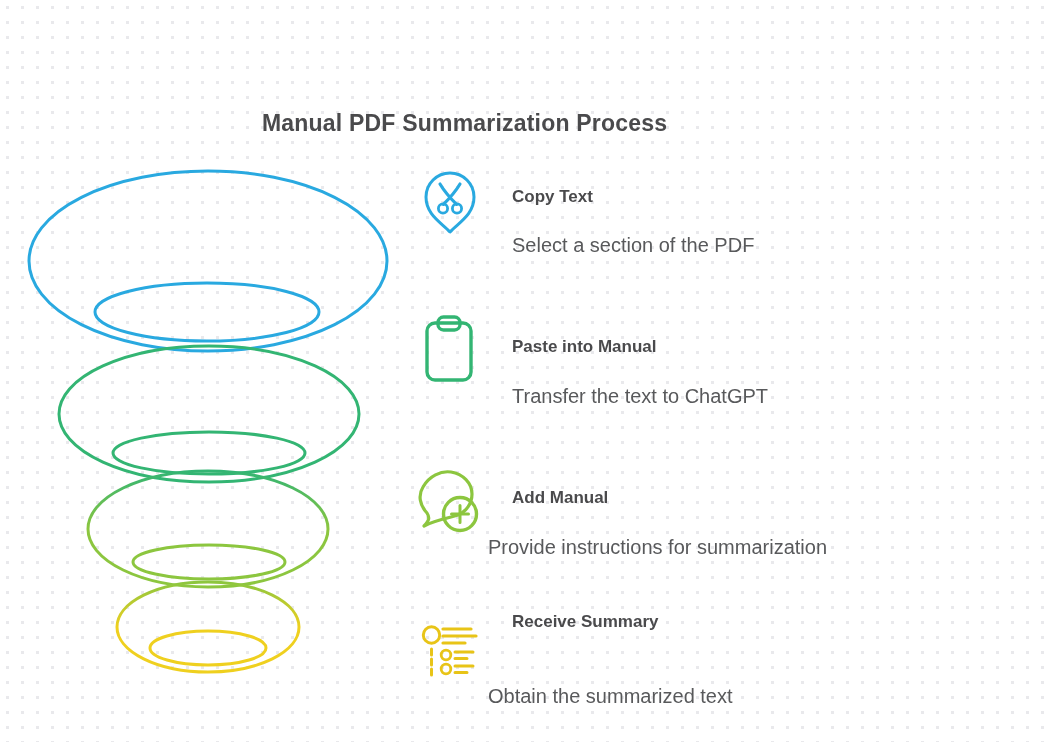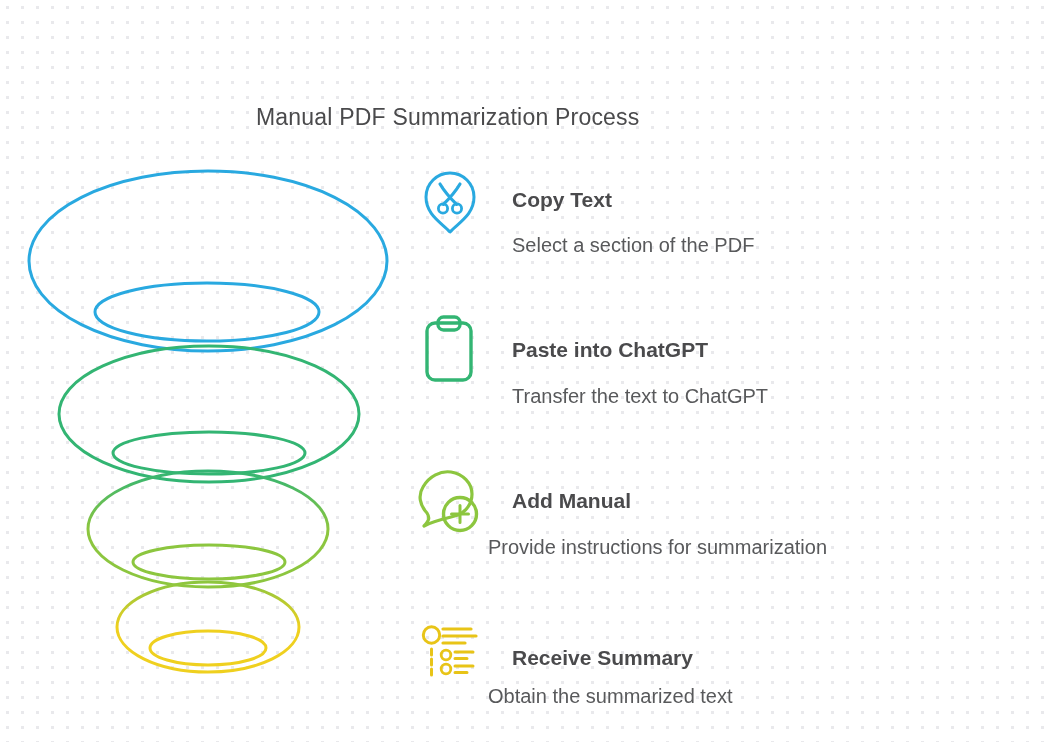--- a/index.html
+++ b/index.html
@@ -4,36 +4,36 @@
 <style>
   html,body{margin:0;padding:0;}
   body{
     width:1050px;height:742px;position:relative;overflow:hidden;
     background-color:#ffffff;
     background-image:radial-gradient(circle,#e9e9ec 1.6px,transparent 1.7px);
     background-size:15px 15px;
     font-family:"Liberation Sans",sans-serif;
   }
   .page-title{
-    position:absolute;left:250px;top:98px;margin:6px;
-    font-size:23px;font-weight:400;color:#4a4a4c;letter-spacing:.2px;
+    position:absolute;left:250px;top:98px;margin:12px;
+    font-size:23px;font-weight:700;color:#4a4a4c;letter-spacing:.2px;
   }
   #funnel{position:absolute;left:0;top:0;}
   .step-title{
-    position:absolute;font-size:21px;font-weight:700;color:#4a4a4c;
+    position:absolute;font-size:17px;font-weight:700;color:#4a4a4c;
     white-space:nowrap;line-height:1.1;
   }
   .step-desc{
     position:absolute;font-size:20px;font-weight:400;color:#58595b;
     white-space:nowrap;line-height:1.2;
   }
   .t1{left:512px;top:188px}.d1{left:512px;top:233px}
   .t2{left:512px;top:338px}.d2{left:512px;top:384px}
   .t3{left:512px;top:489px}.d3{left:488px;top:535px}
-  .t4{left:512px;top:646px}.d4{left:488px;top:684px}
+  .t4{left:512px;top:613px}.d4{left:488px;top:684px}
   .icon{position:absolute;}
   .i1{left:422px;top:170px}
   .i2{left:424px;top:314px}
   .i3{left:416px;top:470px}
   .i4{left:420px;top:622px}
   svg .ln{fill:none;stroke-linecap:round;stroke-linejoin:round;}
 </style>
 </head>
 <body>
 
@@ -69,21 +69,21 @@
   <circle class="ln pin" cx="21" cy="38.5" r="4.6" stroke-width="2.8" stroke="#29a9e0"></circle>
   <circle class="ln pin" cx="35" cy="38.5" r="4.6" stroke-width="2.8" stroke="#29a9e0"></circle>
 </svg>
 <div class="step-title t1">Copy Text</div>
 <div class="step-desc d1">Select a section of the PDF</div>
 
 <svg class="icon i2" width="50" height="70" viewBox="0 0 50 70">
   <rect class="ln clip" x="3" y="9" width="44" height="57" rx="8" stroke-width="3.4" stroke="#33b573"></rect>
   <rect class="ln clip" x="14" y="3" width="22" height="13" rx="5.5" fill="#ffffff" stroke-width="3.4" stroke="#33b573"></rect>
 </svg>
-<div class="step-title t2">Paste into ChatGPT</div>
+<div class="step-title t2">Paste into Manual</div>
 <div class="step-desc d2">Transfer the text to ChatGPT</div>
 
 <svg class="icon i3" width="66" height="64" viewBox="0 0 66 64">
   <path class="ln chat" d="M8 56 C14 50 13.5 47 11 43 C3.5 35 2 25 7 17 C13 6 25 0.5 35 2 C47 4 56 13 56 24 C56 34 50 41.5 42 45 L35 47 C27 49 15 52 8 56 Z" stroke-width="3.2" stroke="#8cc63f"></path>
   <circle class="ln chat" cx="44" cy="44" r="16.5" fill="#ffffff" stroke-width="3.4" stroke="#8cc63f"></circle>
   <path class="ln chat" d="M35.5 44 H52.5 M44 35.5 V52.5" stroke-width="3" stroke="#8cc63f"></path>
 </svg>
 <div class="step-title t3">Add Manual</div>
 <div class="step-desc d3">Provide instructions for summarization</div>
 

